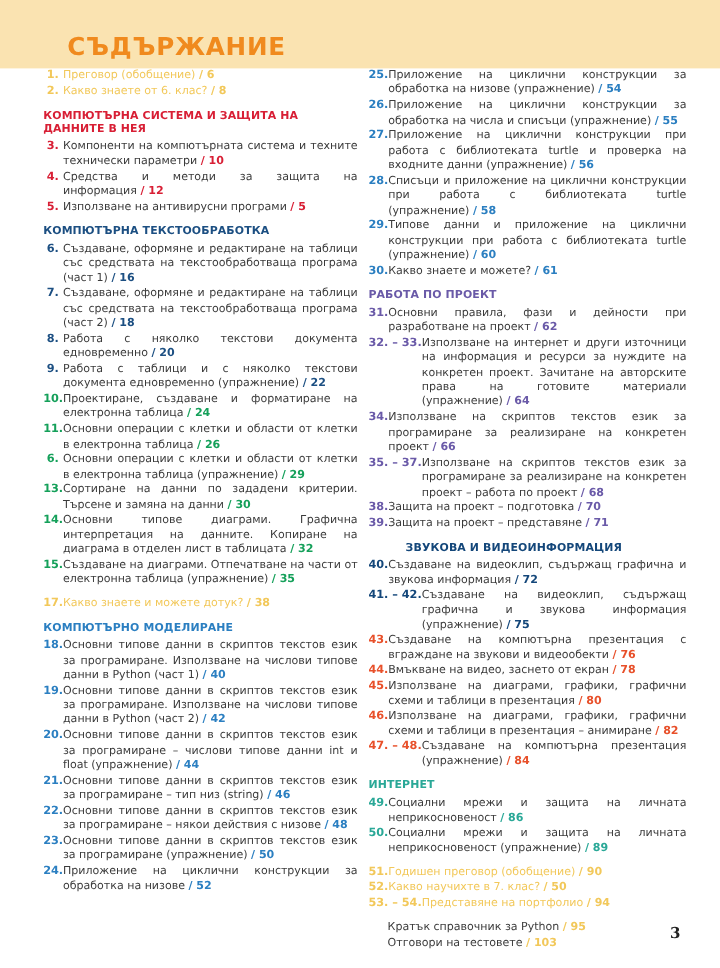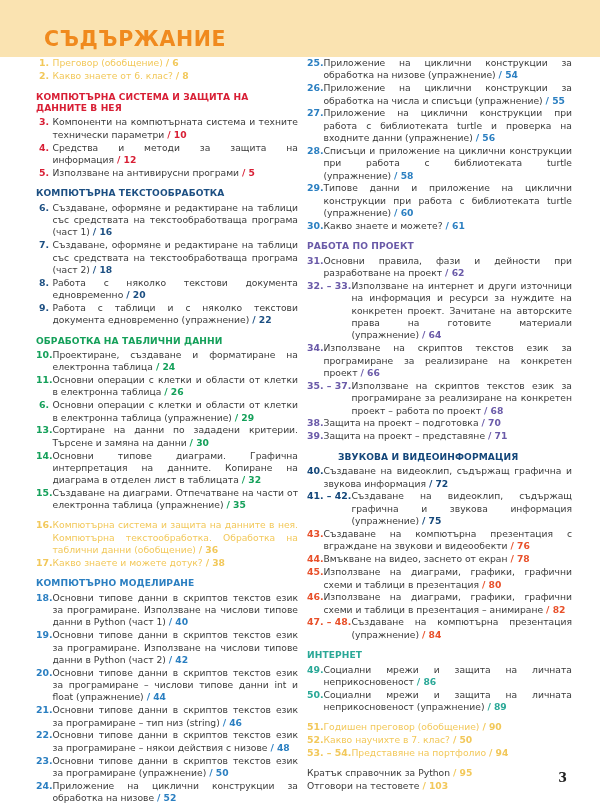--- a/index.html
+++ b/index.html
@@ -17,21 +17,21 @@
   }
   .banner {
     position: absolute;
     left: 0; top: 0;
     width: 600px;
     height: 57px;
     background: #fae3b1;
   }
   .banner-title {
     position: absolute;
-    left: 44px;
+    left: 56px;
     top: 27px;
     font-family: "DejaVu Sans", sans-serif;
     font-weight: bold;
     font-size: 20.5px;
     letter-spacing: 0.6px;
     color: #f08a1e;
   }
   .columns {
     position: absolute;
     left: 0;
@@ -106,20 +106,21 @@
   .entry.tone-purple .num, .entry.tone-purple .pg { color: #6a5aa8; }
   .entry.tone-darkblue .num, .entry.tone-darkblue .pg { color: #14477a; }
   .entry.tone-orange .num, .entry.tone-orange .pg { color: #e8502a; }
   .entry.tone-teal .num,   .entry.tone-teal .pg   { color: #2aa897; }
 
   .plain-entry {
     display: flex;
     font-size: 9.2px;
     line-height: 1.38;
     color: #3b3b3b;
+    margin-left: 16px;
   }
   .plain-entry .pg { font-weight: bold; color: #f2c85a; }
 
   .spacer-sm { height: 7px; }
 
   .page-number {
     position: absolute;
     right: 33px;
     bottom: 22px;
     font-family: "DejaVu Serif", serif;
@@ -170,21 +171,20 @@
           <span class="body"><span>Създаване, оформяне и редактиране на таблици със средствата на текстообработваща програма (част 2)</span>&nbsp;<span class="pg">/ 18</span></span>
         </div>
         <div class="entry tone-navy">
           <span class="num w1">8.</span>
           <span class="body"><span>Работа с няколко текстови документа едновременно</span>&nbsp;<span class="pg">/ 20</span></span>
         </div>
         <div class="entry tone-navy">
           <span class="num w1">9.</span>
           <span class="body"><span>Работа с таблици и с няколко текстови документа едновременно (упражнение)</span>&nbsp;<span class="pg">/ 22</span></span>
         </div>
-        <div class="sec-head c-green">ОБРАБОТКА НА ТАБЛИЧНИ ДАННИ</div>
         <div class="entry tone-green">
           <span class="num w1">10.</span>
           <span class="body"><span>Проектиране, създаване и форматиране на електронна таблица</span>&nbsp;<span class="pg">/ 24</span></span>
         </div>
         <div class="entry tone-green">
           <span class="num w1">11.</span>
           <span class="body"><span>Основни операции с клетки и области от клетки в електронна таблица</span>&nbsp;<span class="pg">/ 26</span></span>
         </div>
         <div class="entry tone-green">
           <span class="num w1">6.</span>
@@ -196,24 +196,20 @@
         </div>
         <div class="entry tone-green">
           <span class="num w1">14.</span>
           <span class="body"><span>Основни типове диаграми. Графична интерпретация на данните. Копиране на диаграма в отделен лист в таблицата</span>&nbsp;<span class="pg">/ 32</span></span>
         </div>
         <div class="entry tone-green">
           <span class="num w1">15.</span>
           <span class="body"><span>Създаване на диаграми. Отпечатване на части от електронна таблица (упражнение)</span>&nbsp;<span class="pg">/ 35</span></span>
         </div>
         <div class="spacer-sm"></div>
-        <div class="entry tone-gold">
-          <span class="num w1">16.</span>
-          <span class="body"><span>Компютърна система и защита на данните в нея. Компютърна текстообработка. Обработка на таблични данни (обобщение)</span>&nbsp;<span class="pg">/ 36</span></span>
-        </div>
         <div class="entry tone-gold">
           <span class="num w1">17.</span>
           <span class="body"><span>Какво знаете и можете дотук?</span>&nbsp;<span class="pg">/ 38</span></span>
         </div>
         <div class="sec-head c-blue">КОМПЮТЪРНО МОДЕЛИРАНЕ</div>
         <div class="entry tone-blue">
           <span class="num w1">18.</span>
           <span class="body"><span>Основни типове данни в скриптов текстов език за програмиране. Използване на числови типове данни в Python (част 1)</span>&nbsp;<span class="pg">/ 40</span></span>
         </div>
         <div class="entry tone-blue">

